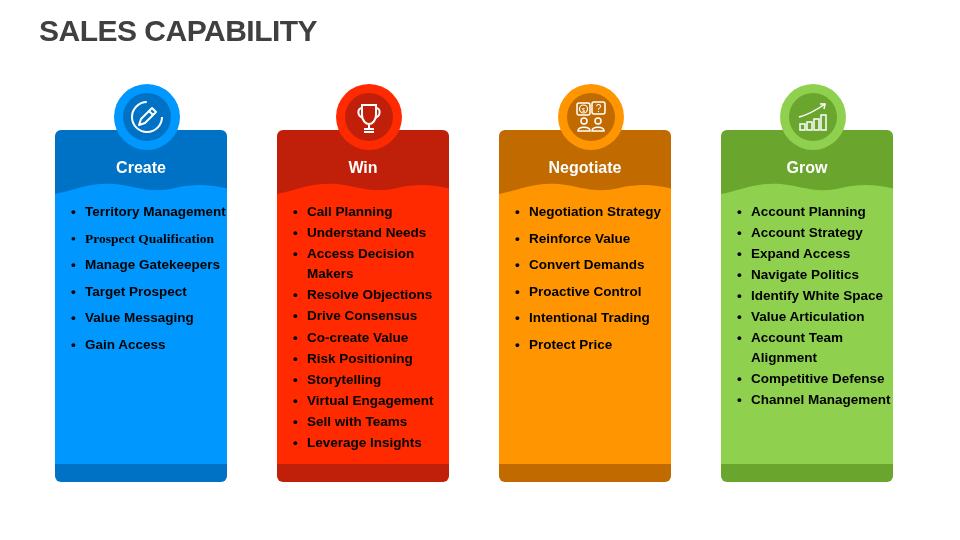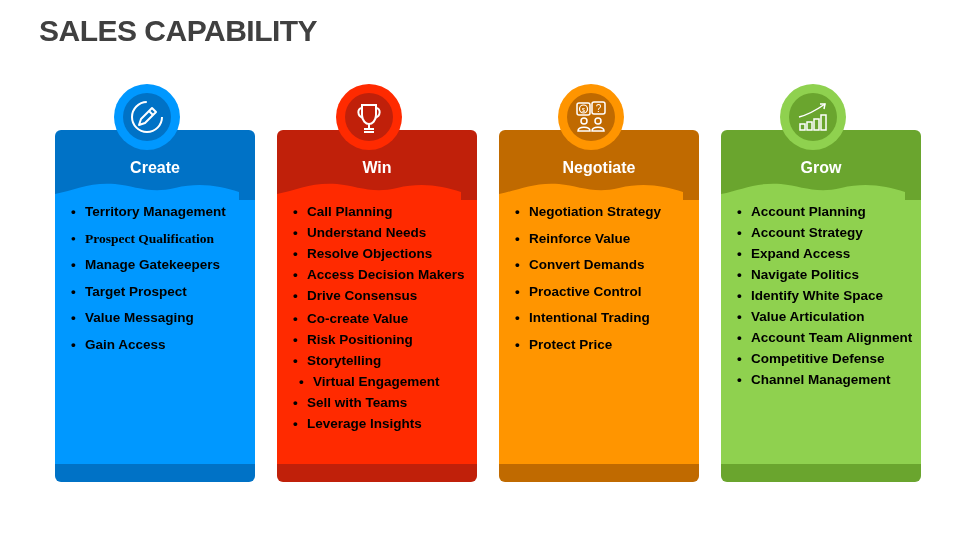--- a/index.html
+++ b/index.html
@@ -1,18 +1,18 @@
 <!DOCTYPE html>
 <html><head>
 <meta charset="utf-8">
 <style>
   html,body{margin:0;padding:0;}
   body{width:960px;height:540px;background:#ffffff;position:relative;overflow:hidden;font-family:"Liberation Sans",sans-serif;}
   .title{position:absolute;left:39px;top:14px;font-size:30px;font-weight:bold;color:#404040;letter-spacing:-0.5px;}
-  .card{position:absolute;top:130px;width:200px;height:352px;border-radius:6px;overflow:hidden;}
+  .card{position:absolute;top:130px;width:172px;height:352px;border-radius:6px;overflow:hidden;}
   .card .head{position:absolute;left:0;top:0;width:100%;height:70px;}
   .card .head-label{position:absolute;left:0;top:29px;width:100%;text-align:center;color:#fff;font-weight:bold;font-size:16px;}
   .card .body{position:absolute;left:0;top:60px;width:100%;height:274px;}
   .card .foot{position:absolute;left:0;bottom:0;width:100%;height:18px;}
   .card svg.wave{position:absolute;left:0;top:52px;width:184px;height:20px;}
   .card ul{position:absolute;left:14px;top:72px;margin:0;padding:0 0 0 16px;color:#000000;font-size:13.5px;font-weight:bold;list-style:none;}
   .card li{position:relative;line-height:19.5px;margin-bottom:0;}
   .card li::before{content:"•";position:absolute;left:-14px;top:0;}
   .badge{position:absolute;top:84px;width:66px;height:66px;border-radius:50%;}
   .badge .inner{position:absolute;left:9px;top:9px;width:48px;height:48px;border-radius:50%;}
@@ -52,27 +52,27 @@
     <div class="card" style="left: 277px;">
       <div class="body" style="background:#FF2A00"></div>
       <div class="head" style="background:#C0200A"></div>
       <svg class="wave" viewBox="0 0 184 20" preserveAspectRatio="none">
         <path d="M0 12 C20 8 35 0 60 2 C80 4 95 12 120 6 C145 0 165 4 184 10 L184 20 L0 20 Z" fill="#FF2A00"></path>
       </svg>
       <div class="head-label">Win</div>
       <ul>
         <li style="margin-bottom: 1.5px;">Call Planning</li>
         <li style="margin-bottom: 1.5px;">Understand Needs</li>
+        <li style="margin-bottom: 1.5px;">Access Decision Makers</li>
         <li style="margin-bottom: 1.5px;">Resolve Objections</li>
-        <li style="margin-bottom: 1.5px;">Access Decision Makers</li>
         <li style="margin-bottom: 3px;">Drive Consensus</li>
         <li style="margin-bottom: 1.5px;">Co-create Value</li>
         <li style="margin-bottom: 1.5px;">Risk Positioning</li>
         <li style="margin-bottom: 1.5px;">Storytelling</li>
-        <li style="margin-bottom: 1.5px; margin-left: 6px;">Virtual Engagement</li>
+        <li style="margin-bottom: 1.5px;">Virtual Engagement</li>
         <li style="margin-bottom: 1.5px;">Sell with Teams</li>
         <li style="margin-bottom: 1.5px;">Leverage Insights</li>
       </ul>
       <div class="foot" style="background:#C0200A"></div>
     </div>
     <div class="badge" style="left: 336px; background: rgb(255, 42, 0);">
       <div class="inner" style="background:#C0200A"></div>
       <svg viewBox="0 0 48 48">
         <path d="M17 12 H31 V22 C31 28 27 31 24 31 C21 31 17 28 17 22 Z" fill="none" stroke="#fff" stroke-width="2"></path>
         <path d="M17 15 C12 15 12 23 18 25 M31 15 C36 15 36 23 30 25" fill="none" stroke="#fff" stroke-width="2"></path>

